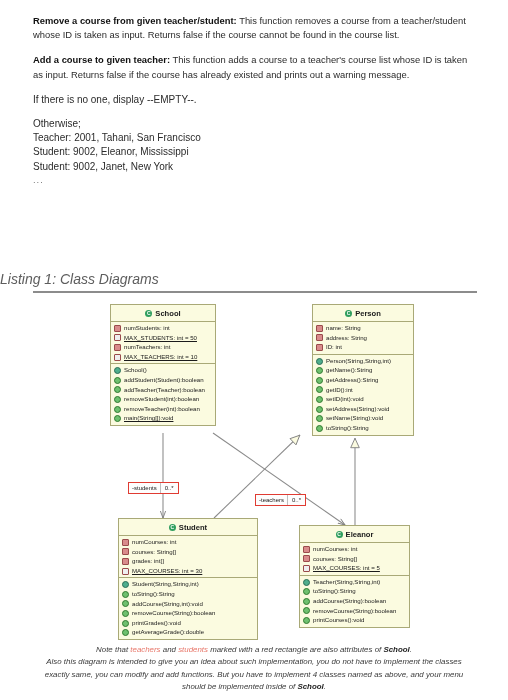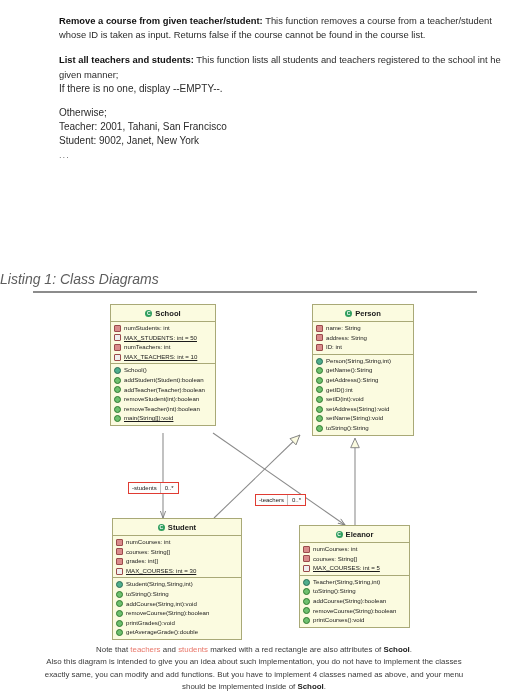--- a/index.html
+++ b/index.html
@@ -4,21 +4,21 @@
 <style>
   html,body{margin:0;padding:0;}
   body{
     width:508px;height:700px;background:#ffffff;
     font-family:"Liberation Sans", sans-serif;
     color:#231f20;overflow:hidden;position:relative;
   }
   .page{position:relative;width:508px;height:700px;}
 
   
-  .prose{position:absolute;left:33px;top:14px;width:444px;margin-left:26px;}
+  .prose{position:absolute;left:33px;top:14px;width:444px;}
   .para{font-size:9.4px;line-height:14.2px;color:#2b2b2b;margin:0 0 11px 0;text-align:left;}
   .para b{font-weight:bold;color:#111;}
   .tight{margin:0;}
   .blockline{font-size:10px;line-height:14.2px;color:#2b2b2b;margin:0;}
   .gap{height:10px;}
   .dots{font-size:9.4px;line-height:12px;color:#777;letter-spacing:1px;}
 
   
   .listing-cap{
     position:absolute;left:0;top:271px;width:508px;text-align:left;
@@ -70,46 +70,47 @@
   }
   .assoc .nm{
     font-size:6px;line-height:10px;padding:0 3px;color:#1b1b1b;
     border-right:1px solid #bdbdbd;white-space:nowrap;
   }
   .assoc .mult{font-size:6px;line-height:10px;padding:0 4px;color:#1b1b1b;white-space:nowrap;}
 
   
   .note{
     position:absolute;left:42px;top:644px;width:424px;text-align:center;
-    font-size:7.9px;line-height:12.4px;color:#3a3a3a;
+    font-style:italic;font-size:7.9px;line-height:12.4px;color:#3a3a3a;
   }
   .note .hl{color:#e8776a;}
   .note b{font-weight:bold;color:#1b1b1b;}
 </style>
 </head>
 <body>
 
 <div class="page">
 
   <div class="prose">
 
     <p class="para">
       <b>Remove a course from given teacher/student:</b><span> This function removes a course from a teacher/student whose ID is taken as input. Returns false if the course cannot be found in the course list.</span>
     </p>
 
-
-    <p class="para tight">
-      <b>List all teachers and students:</b><span> This function lists all students and teachers registered to the school int he given manner;</span>
+    <p class="para">
+      <b>Add a course to given teacher:</b><span> This function adds a course to a teacher's course list whose ID is taken as input. Returns false if the course has already existed and prints out a warning message.</span>
     </p>
+
     <div class="blockline">If there is no one, display --EMPTY--.</div>
 
     <div class="gap"></div>
 
     <div class="blockline">Otherwise;</div>
     <div class="blockline">Teacher: 2001, Tahani, San Francisco</div>
+    <div class="blockline">Student: 9002, Eleanor, Mississippi</div>
     <div class="blockline">Student: 9002, Janet, New York</div>
     <div class="dots">...</div>
   </div>
 
   <div class="listing-cap">Listing 1: Class Diagrams</div>
 
   <div class="rule"></div>
 
   <div class="uml">
 
@@ -235,21 +236,21 @@
             <span class="mk meth"></span>
             <span class="txt">setName(String):void</span>
           </div>
         <div class="row">
             <span class="mk meth"></span>
             <span class="txt">toString():String</span>
           </div>
       </div>
     </div>
 
-    <div class="cls" style="left:112px;top:222px;width:130px;">
+    <div class="cls" style="left:118px;top:222px;width:140px;">
       <div class="hdr">
         <span class="inner">
           <span class="mk cicon">C</span>
           <span>Student</span>
         </span>
       </div>
       <div class="sect">
         <div class="row">
             <span class="mk attr"></span>
             <span class="txt">numCourses: int</span>

